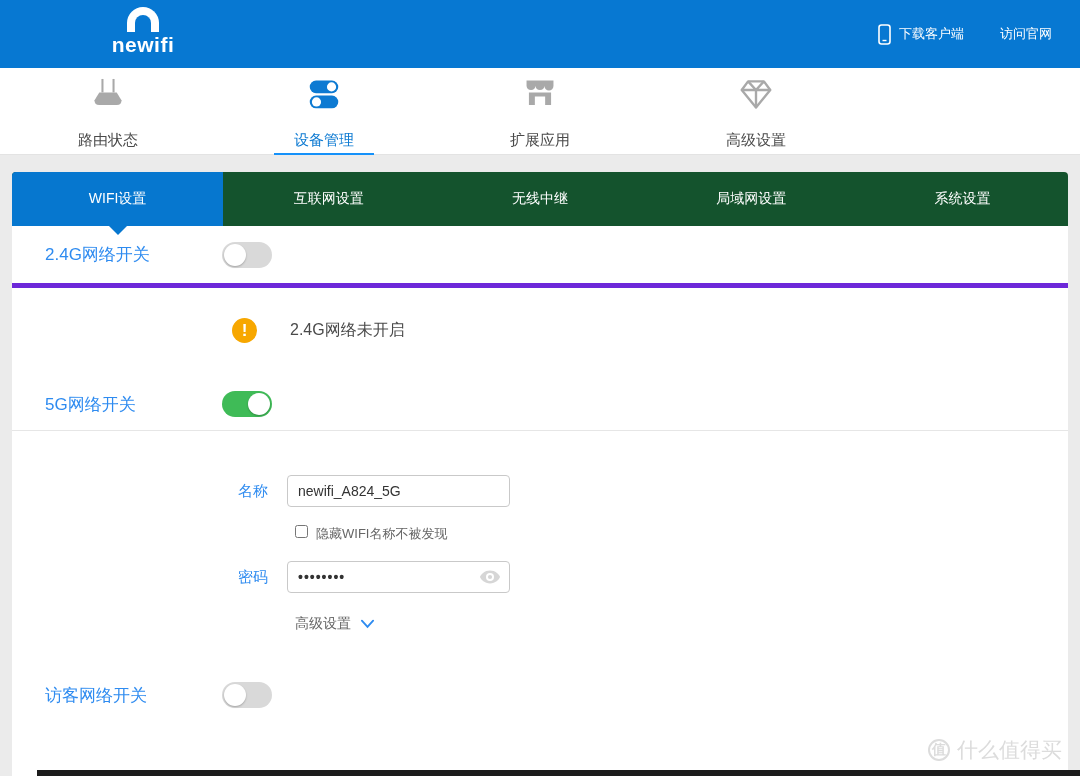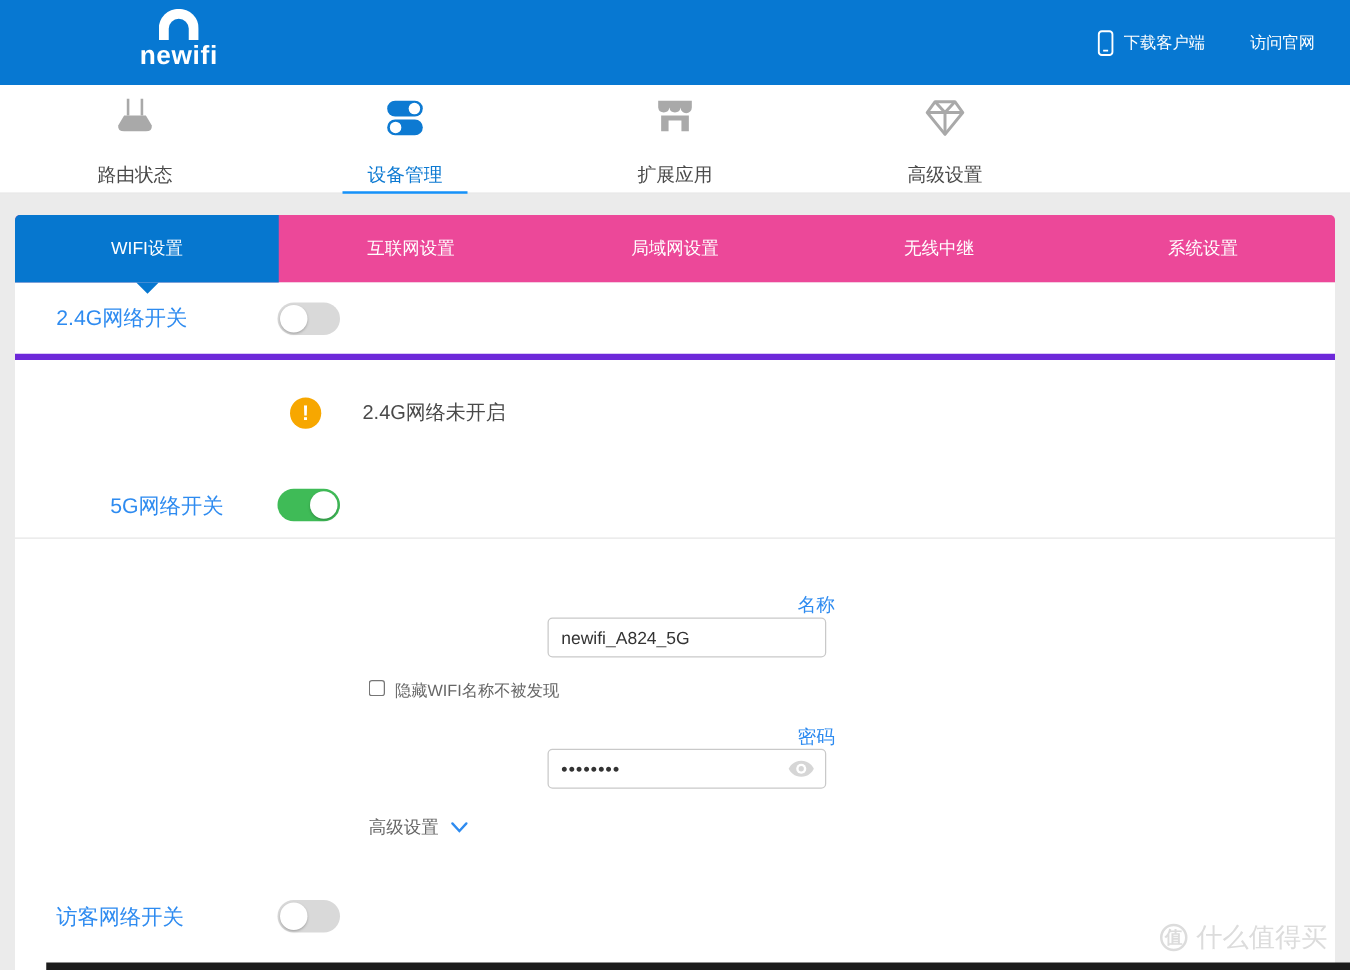--- a/index.html
+++ b/index.html
@@ -18,38 +18,38 @@
   
   .nav { height:87px; background:#fff; display:flex; border-bottom:1px solid #e3e3e3; }
   .nav-item { width:20%; position:relative; display:flex; flex-direction:column; align-items:center; justify-content:center; padding-top:2px; cursor:pointer; }
   .nav-item svg { width:38px; height:38px; }
   .nav-label { font-size:15px; color:#4a4a4a; margin-top:18px; }
   .nav-item.active .nav-label { color:#0d7ad2; }
   .nav-item.active::after { content:""; position:absolute; bottom:-1px; left:50%; transform:translateX(-50%); width:100px; height:2px; background:#1591f9; }
   
   .page-gap { height:17px; }
   .card { margin:0 12px; }
-  .subnav { display:flex; height:54px; background:#ec4899; border-radius:4px 4px 0 0; }
+  .subnav { display:flex; height:54px; background:#14532d; border-radius:4px 4px 0 0; }
   .subnav-tab { flex:1; display:flex; align-items:center; justify-content:center; color:#fff; font-size:14px; position:relative; cursor:pointer; }
   .subnav-tab.active { background:#0677cf; border-radius:4px 0 0 0; }
   .subnav-tab.active::after { content:""; position:absolute; top:100%; left:50%; transform:translateX(-50%); border:9px solid transparent; border-top:9px solid #0677cf; border-bottom:none; }
   .content { background:#fff; min-height:550px; }
   
   .switch-row { display:flex; align-items:center; height:62px; border-bottom:5px solid #6d28d9; }
   .switch-label { margin-left:33px; width:177px; font-size:17px; color:#2e8bf0; }
   .section-mid { border-bottom:1px solid #e6e6e6; padding:30px 0 13px; }
   .warning-row { display:flex; align-items:center; margin-left:220px; }
   .warning-icon { width:25px; height:25px; border-radius:50%; background:#f7a700; color:#fff;
                   display:flex; align-items:center; justify-content:center; font-weight:bold; font-size:17px; flex:0 0 25px; }
   .warning-text { margin-left:33px; font-size:16px; color:#4a4a4a; }
   .row-inline { display:flex; align-items:center; }
-  .mt-48 { margin-top:48px;text-align:center; }
+  .mt-48 { margin-top:48px; }
   
   .form-section { padding-top:44px; }
-  .form-row { display:flex; align-items:center;flex-direction:column; }
+  .form-row { display:flex; align-items:center; }
   .form-label { width:256px; text-align:right; font-size:15px; color:#2e8bf0; }
   .input-wrap { position:relative; margin-left:19px; }
   .text-input { width:223px; height:32px; border:1px solid #c9c9c9; border-radius:4px; padding:0 30px 0 10px; font-size:14px; color:#333; font-family:"Liberation Sans",sans-serif; outline:none; }
   .text-input.name { padding-right:10px; }
   .pw-input { letter-spacing:1px; font-weight:bold; }
   .eye-btn { position:absolute; right:9px; top:8px; width:22px; height:16px; cursor:pointer; }
   .checkbox-row { margin:18px 0 0 283px; display:flex; font-size:13px; color:#666; }
   .checkbox-row input { width:13px; height:13px; margin-right:8px; cursor:pointer; }
   .advanced-row { margin:22px 0 0 283px; display:flex; align-items:center; font-size:14px; color:#666; cursor:pointer; width:fit-content; }
   .advanced-row svg { margin-left:9px; }
@@ -127,24 +127,24 @@
 
 <div class="card">
   <div class="subnav">
     <div class="subnav-tab active">
       <span>WIFI设置</span>
     </div>
     <div class="subnav-tab">
       <span>互联网设置</span>
     </div>
     <div class="subnav-tab">
+      <span>无线中继</span>
+    </div>
+    <div class="subnav-tab">
       <span>局域网设置</span>
-    </div>
-    <div class="subnav-tab">
-      <span>无线中继</span>
     </div>
     <div class="subnav-tab">
       <span>系统设置</span>
     </div>
   </div>
 
   <div class="content">
 
     <div class="switch-row">
       <span class="switch-label">2.4G网络开关</span>

